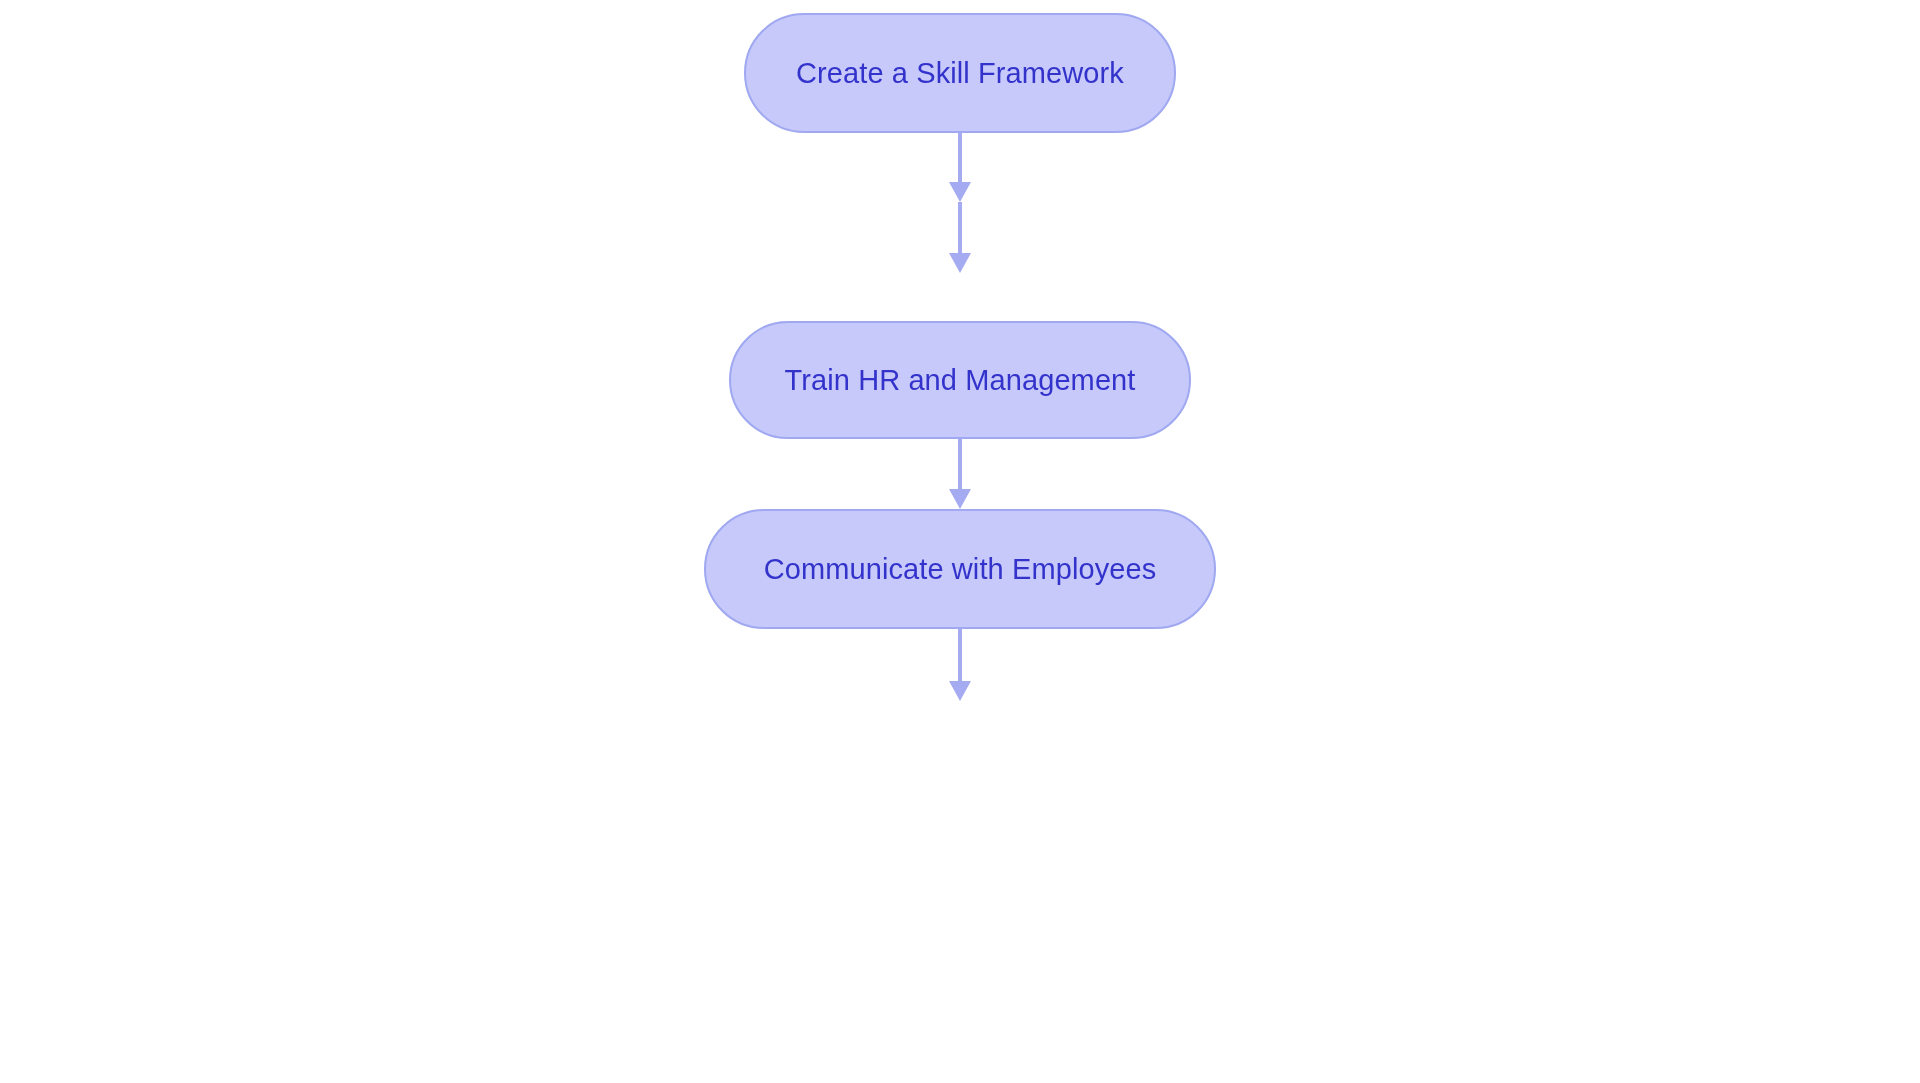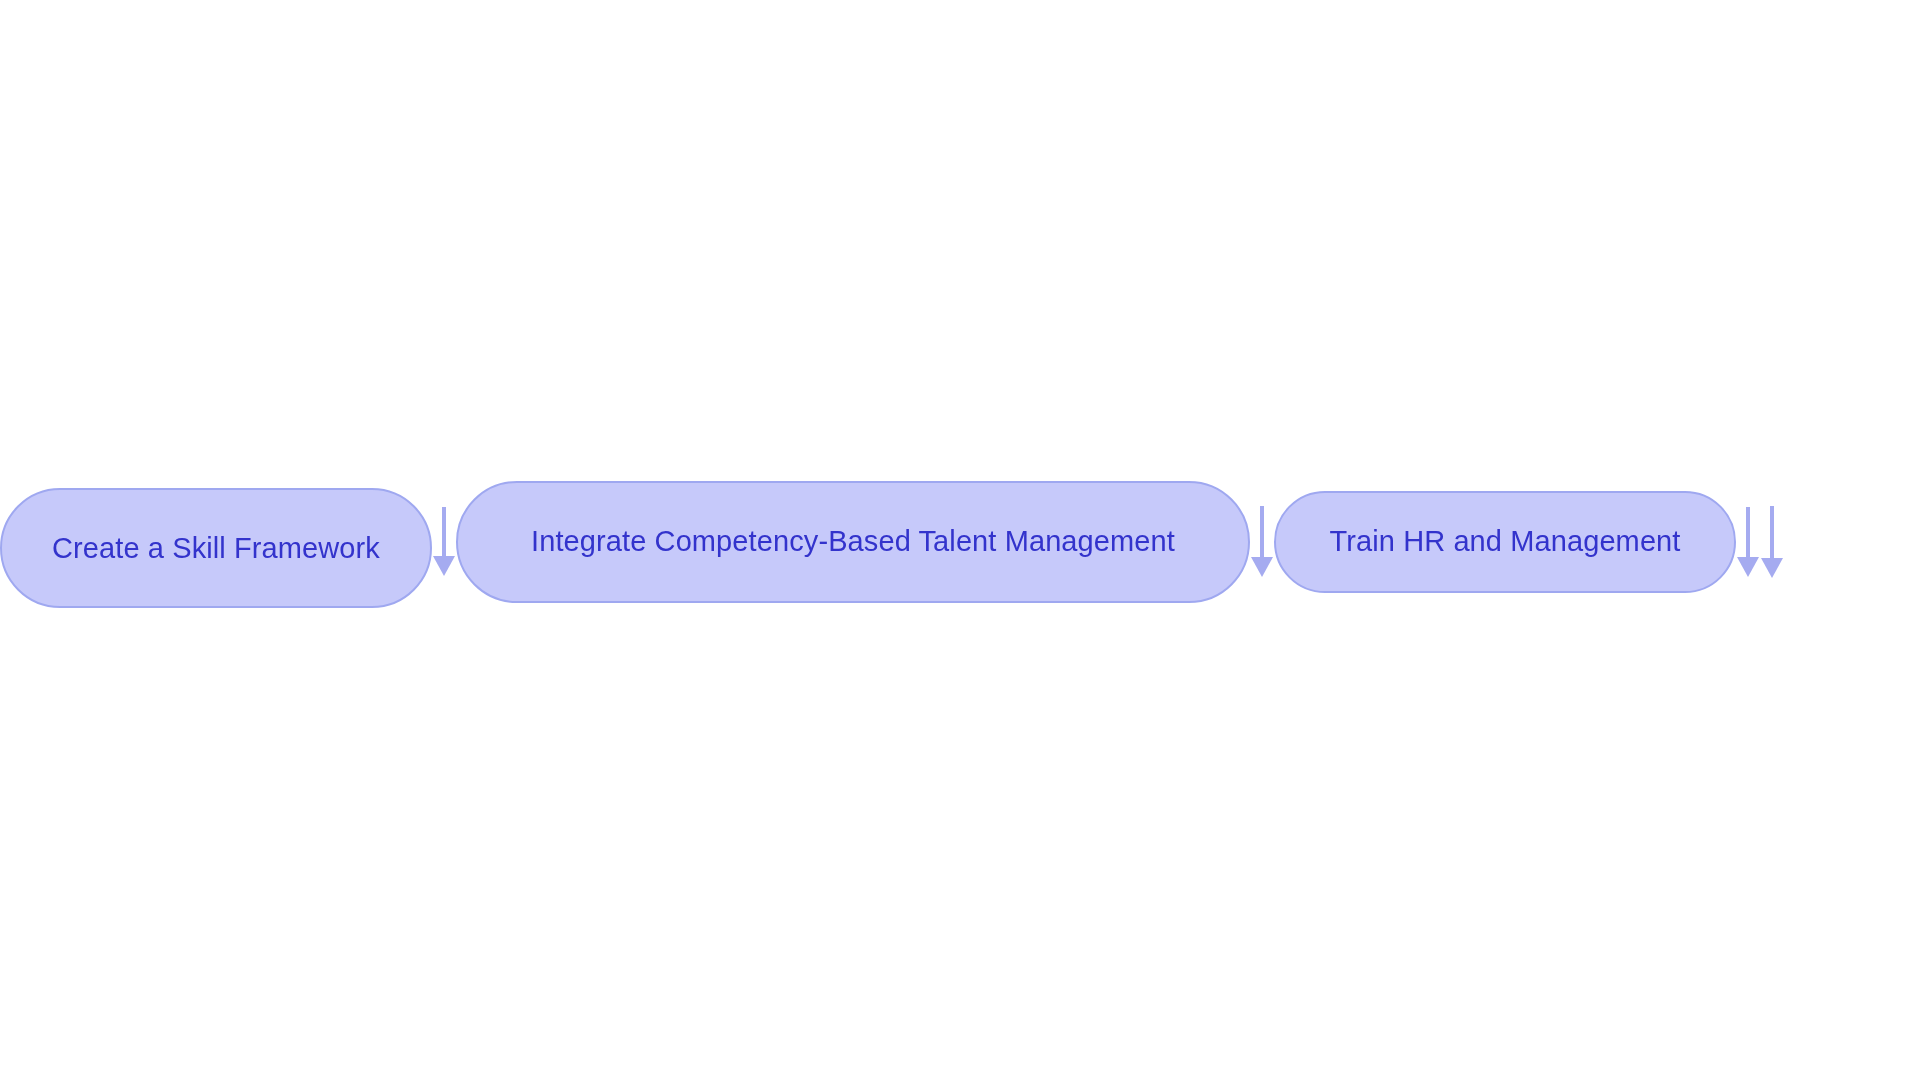--- a/index.html
+++ b/index.html
@@ -21,21 +21,21 @@
     background: #ffffff;
   }
 
   .flow-column {
     position: absolute;
     left: 0;
     top: 0;
     width: 1920px;
     height: 1083px;
     display: flex;
-    flex-direction: row;
+    flex-direction: column;
     align-items: center;
     justify-content: flex-start;
   }
 
   .flow-node {
     box-sizing: border-box;
     background: #c6c9fa;
     border: 2px solid #9fa8f0;
     border-radius: 999px;
     color: #3333cc;
@@ -52,21 +52,21 @@
   }
 
   .node-label {
     display: block;
     pointer-events: none;
   }
 
   
   .node-0 { width: 432px; height: 120px; margin-top: 13px; }
   .node-1 { width: 794px; height: 122px; }
-  .node-2 { width: 462px; height: 102px; }
+  .node-2 { width: 462px; height: 118px; margin-top: 48px; }
   .node-3 { width: 512px; height: 120px; }
   .node-4 { width: 352px; height: 118px; }
 
   
   .flow-connector {
     position: relative;
     width: 24px;
     display: flex;
     flex-direction: column;
     align-items: center;
@@ -99,38 +99,38 @@
 
     <div class="flow-node node-0">
       <span class="node-label">Create a Skill Framework</span>
     </div>
 
     <div class="flow-connector conn-0">
       <div class="connector-line"></div>
       <div class="connector-arrowhead"></div>
     </div>
 
-    <div class="flow-node node-1">
-      <span class="node-label">Integrate Competency-Based Talent Management</span>
-    </div>
 
     <div class="flow-connector conn-1">
       <div class="connector-line"></div>
       <div class="connector-arrowhead"></div>
     </div>
 
     <div class="flow-node node-2">
       <span class="node-label">Train HR and Management</span>
     </div>
 
     <div class="flow-connector conn-2">
       <div class="connector-line"></div>
       <div class="connector-arrowhead"></div>
     </div>
 
+    <div class="flow-node node-3">
+      <span class="node-label">Communicate with Employees</span>
+    </div>
 
     <div class="flow-connector conn-3">
       <div class="connector-line"></div>
       <div class="connector-arrowhead"></div>
     </div>
 
 
   </div>
 </div>
 

